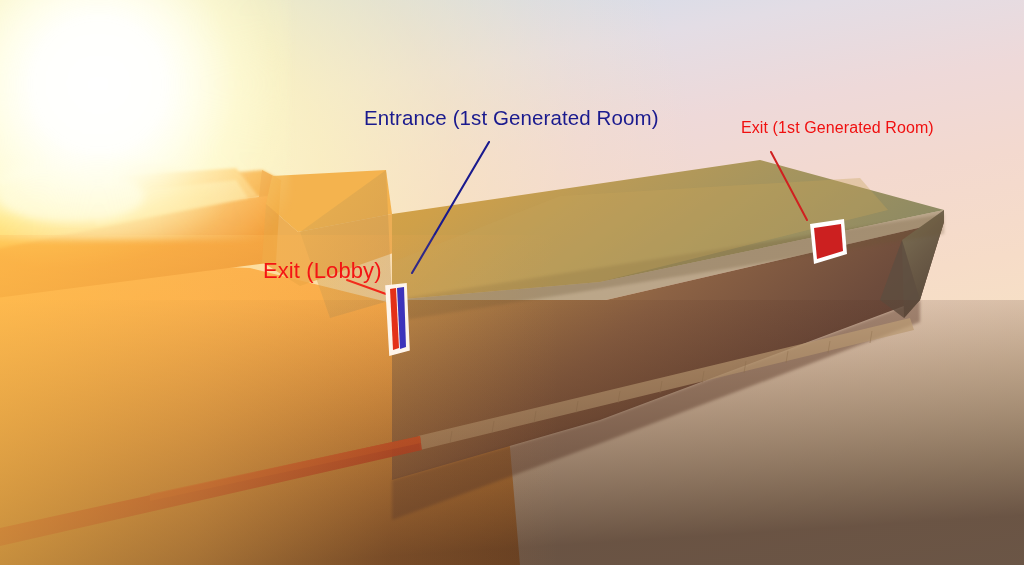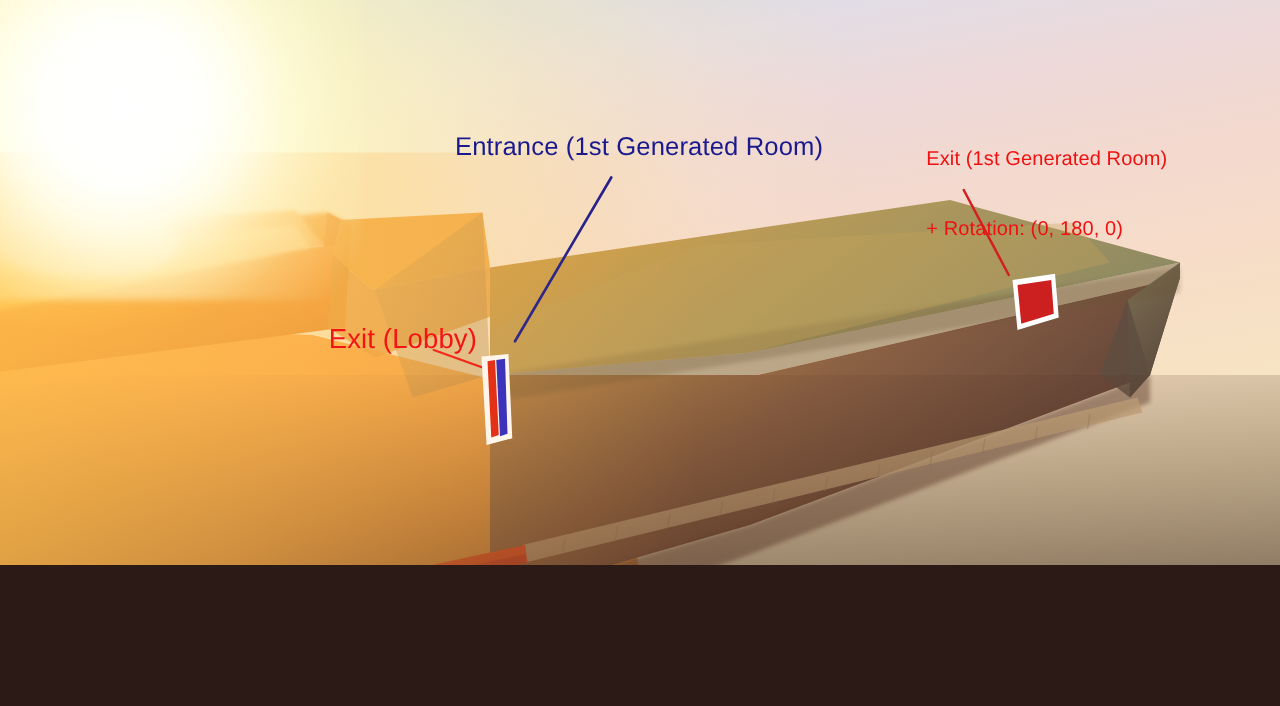--- a/index.html
+++ b/index.html
@@ -7,21 +7,21 @@
     margin: 0;
     padding: 0;
     background: #2b1a16;
   }
   body {
     font-family: "Liberation Sans", sans-serif;
   }
   #scene {
     position: relative;
     width: 1024px;
-    height: 452px;
+    height: 565px;
     overflow: hidden;
     background: #bef264;
   }
 
   
   .sky {
     position: absolute;
     inset: 0;
     background:
       linear-gradient(170deg,
@@ -271,18 +271,17 @@
     </g>
   </svg>
 
   <div class="ground-left-warm"></div>
   <div class="sun-core"></div>
 
   <div id="lbl-entrance" class="anno anno-blue">Entrance (1st Generated Room)</div>
 
   <div id="lbl-exit-gen" class="anno anno-red">
     <div>Exit (1st Generated Room)</div>
-    <div>+ Rotation: (0, 180, 0)</div>
   </div>
 
   <div id="lbl-exit-lobby" class="anno anno-red-sm">Exit (Lobby)</div>
 
 </div>
 
 </body></html>

